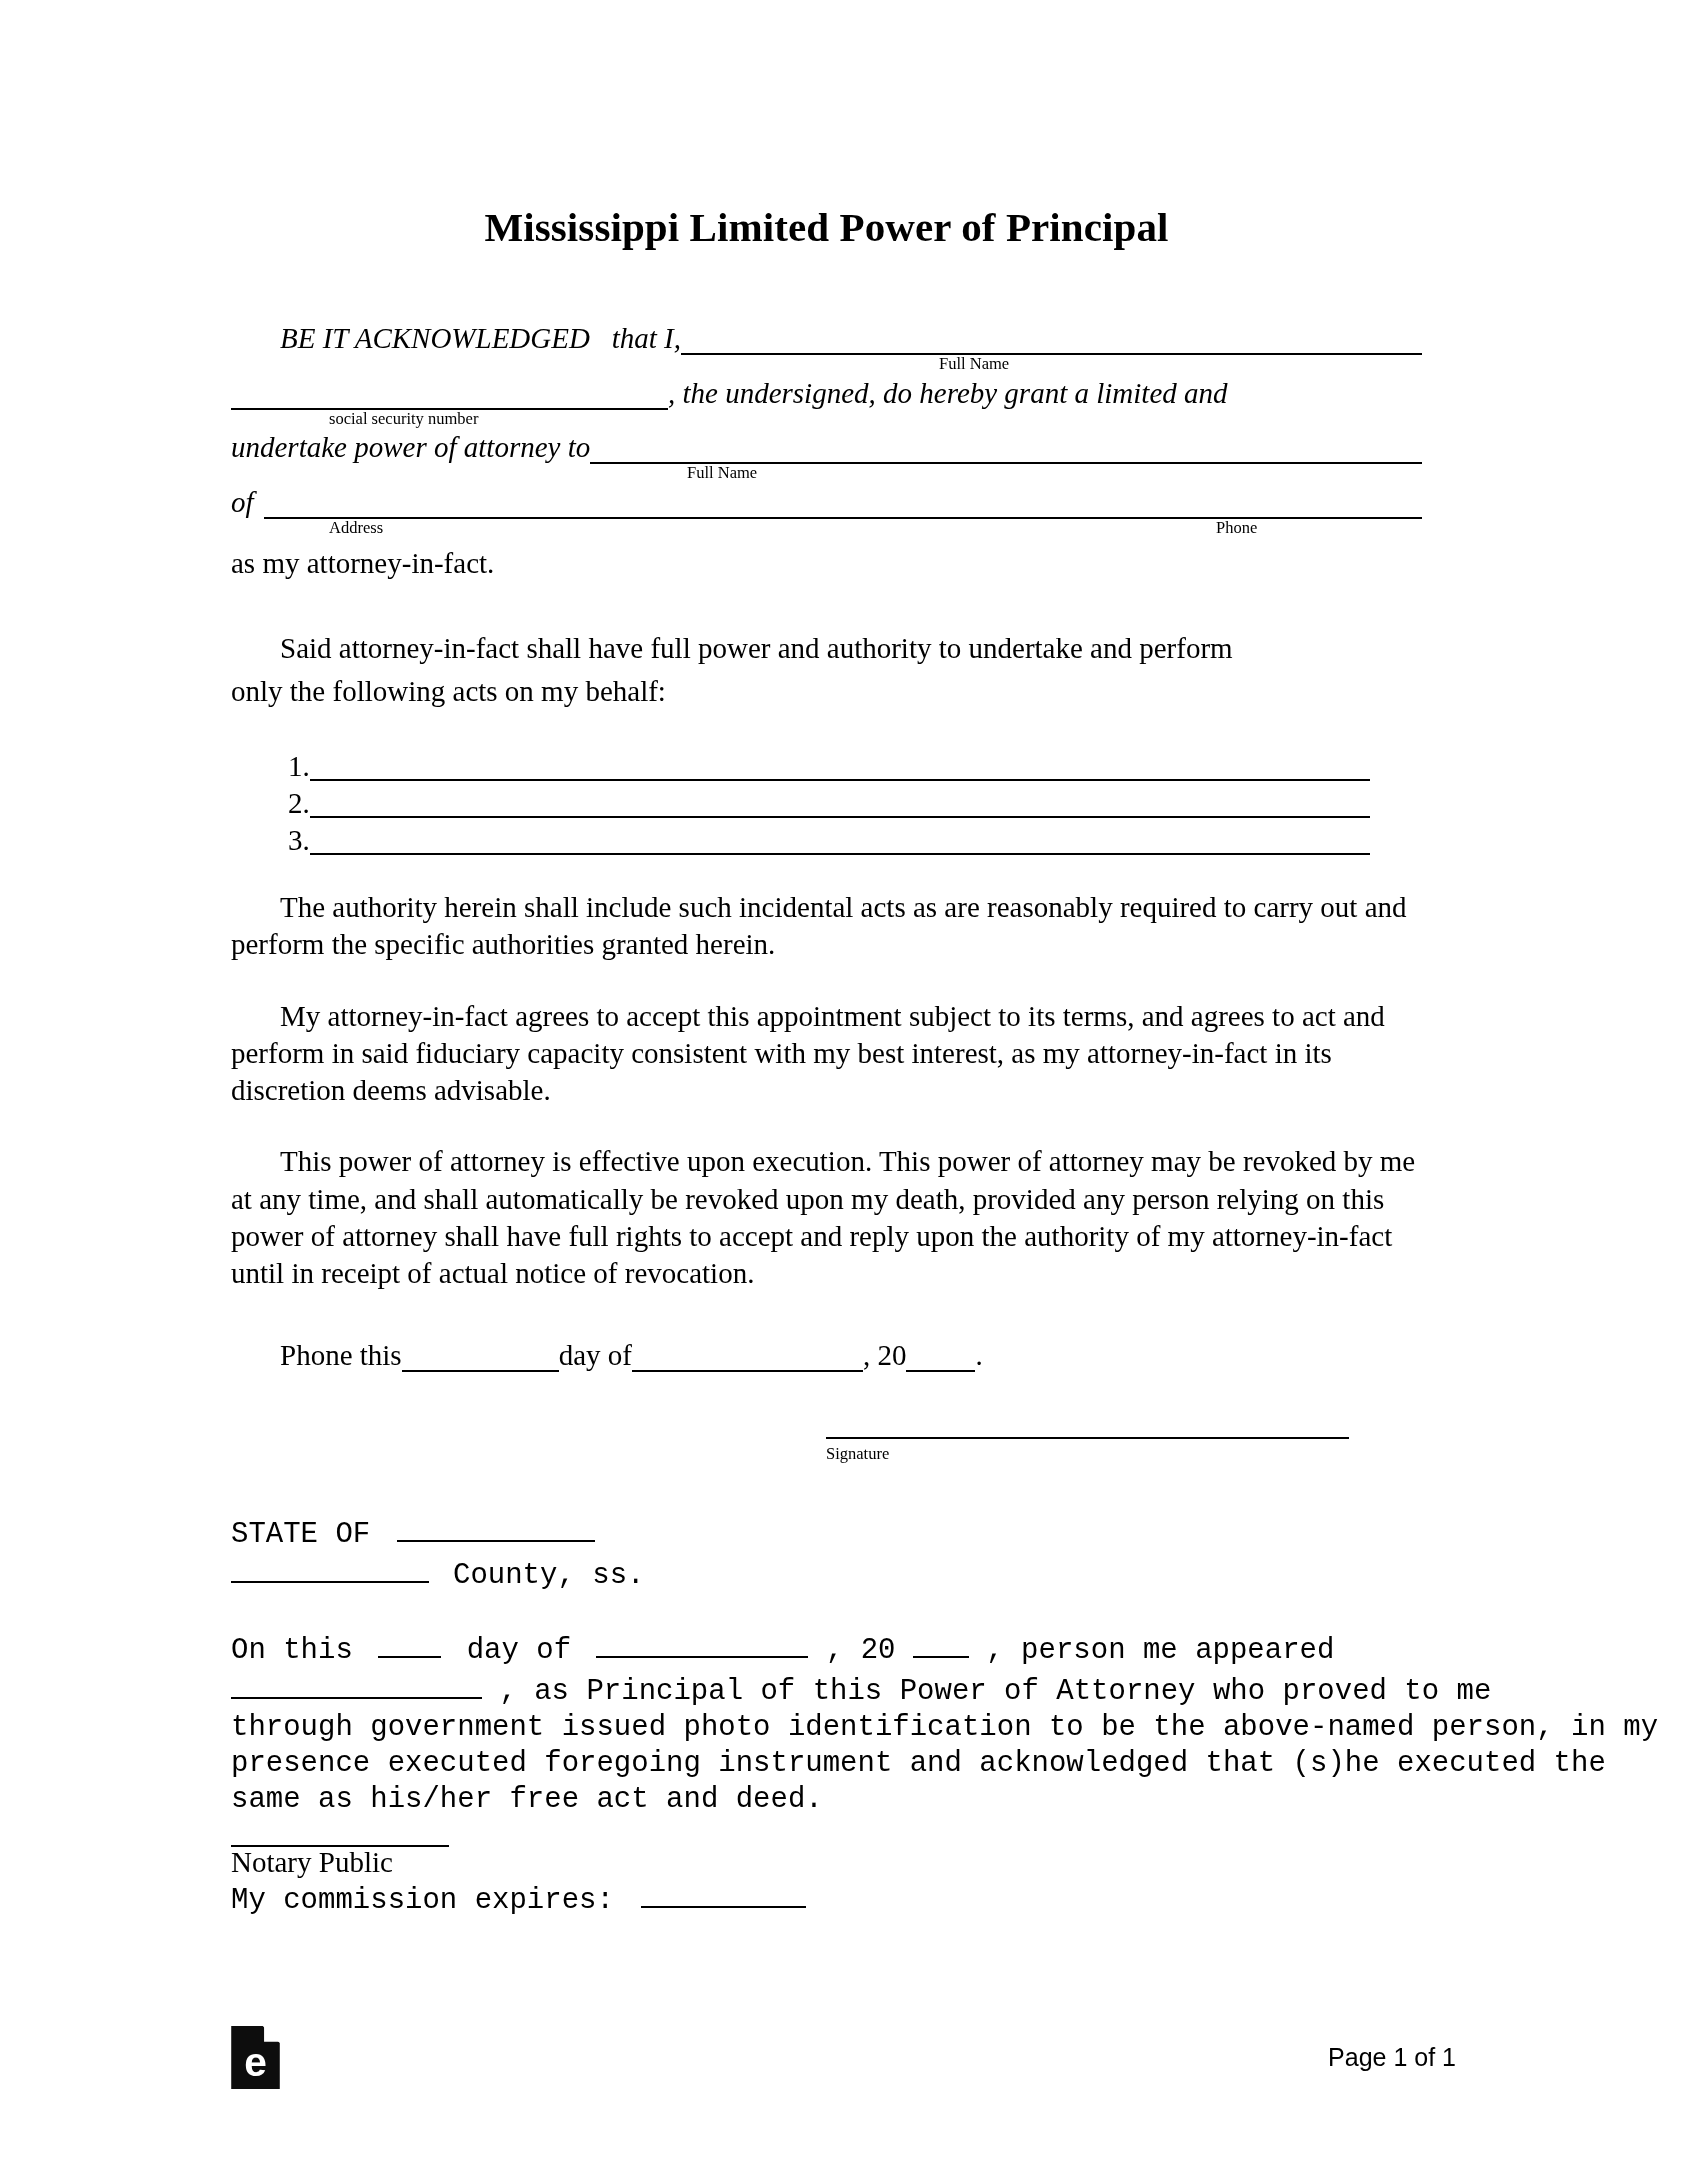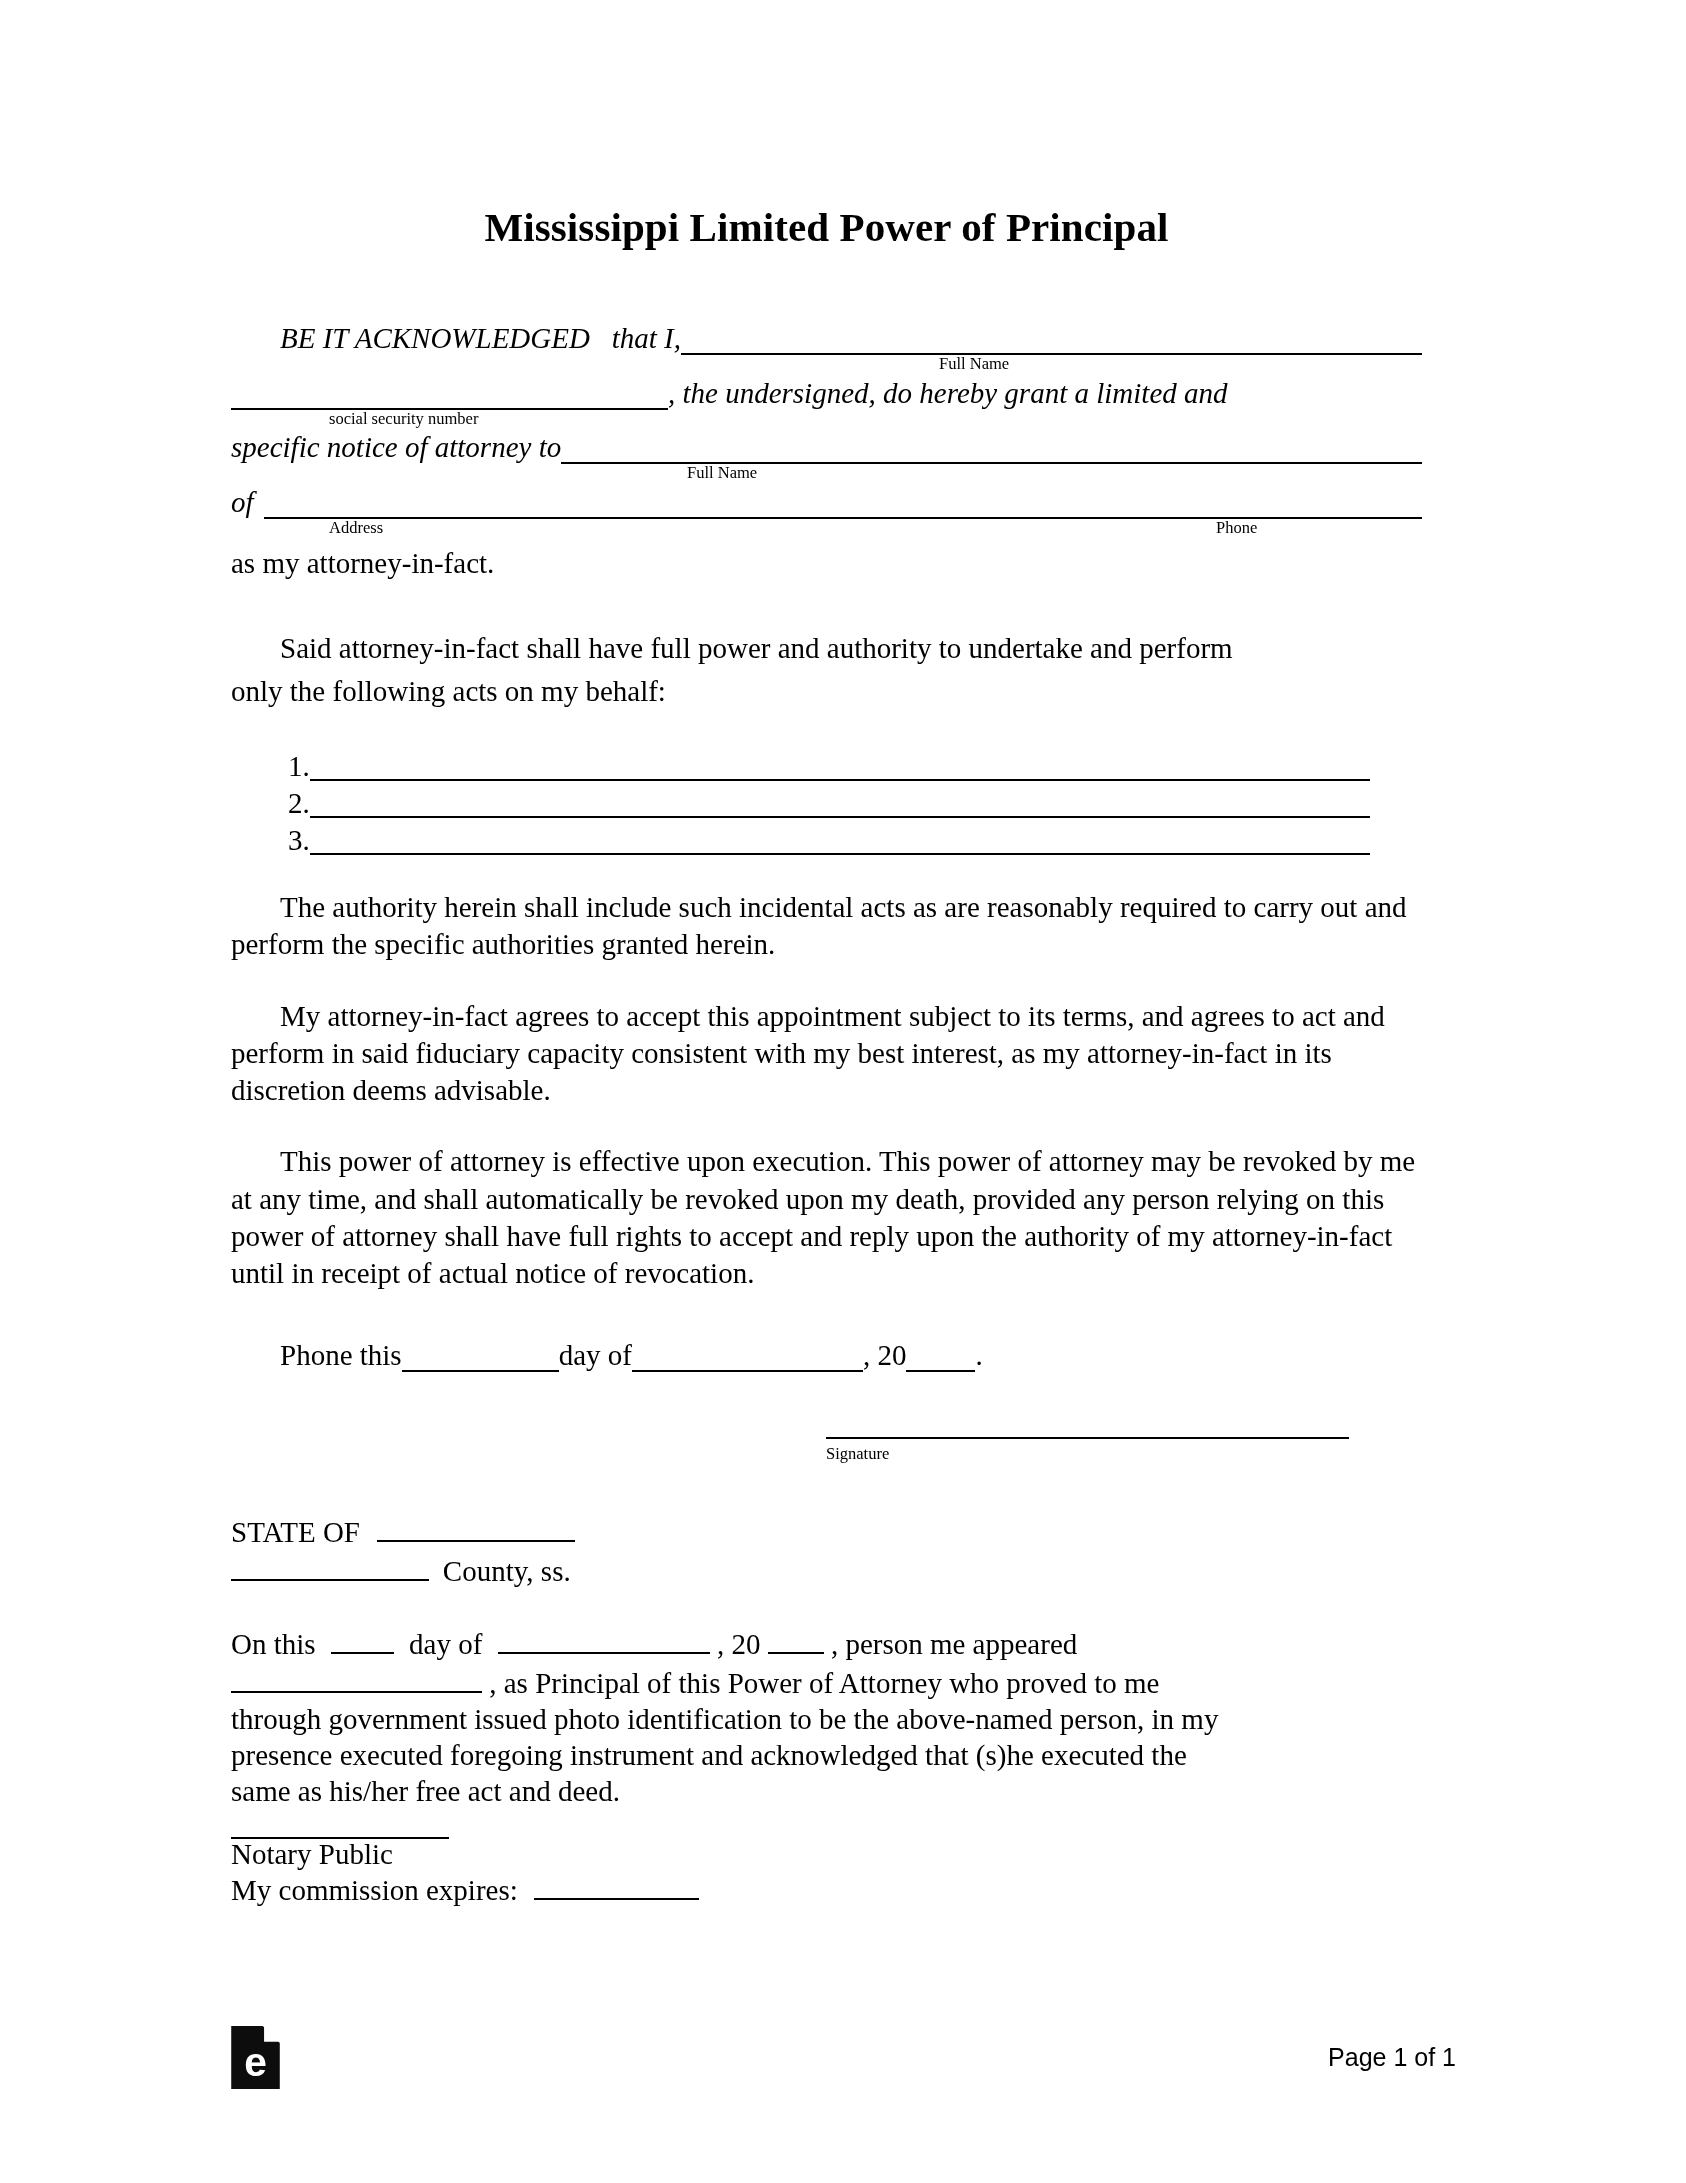--- a/index.html
+++ b/index.html
@@ -149,20 +149,21 @@
     font-size: 16.5px;
     padding-top: 5.3px;
   }
 
   
   .notary-block { margin-top: 48px; }
   .notary-line {
     font-size: 29px;
     line-height: 1.24;
     white-space: nowrap;
+    font-family: Liberation Mono, monospace;
   }
   .u-state  { width: 198px; }
   .u-county { width: 198px; }
   .u-nday   { width: 63px;  }
   .u-nmonth { width: 212px; }
   .u-nyear  { width: 56px;  }
   .u-princ  { width: 251px; }
   .u-expire { width: 165px; }
 
   .notary-sig-rule {
@@ -222,21 +223,21 @@
 
       <div class="line-row">
         <span class="fill fixed-ssn"></span>
         <span class="lbl">, the undersigned, do hereby grant a limited and</span>
       </div>
       <div class="caption-row">
         <span class="caption" style="left:98px;">social security number</span>
       </div>
 
       <div class="line-row">
-        <span class="lbl">specific notice of attorney to</span>
+        <span class="lbl">undertake power of attorney to</span>
         <span class="fill"></span>
       </div>
       <div class="caption-row">
         <span class="caption" style="left:456px;">Full Name</span>
       </div>
 
       <div class="line-row">
         <span class="lbl" style="padding-right:10.6px;">of</span>
         <span class="fill"></span>
       </div>

